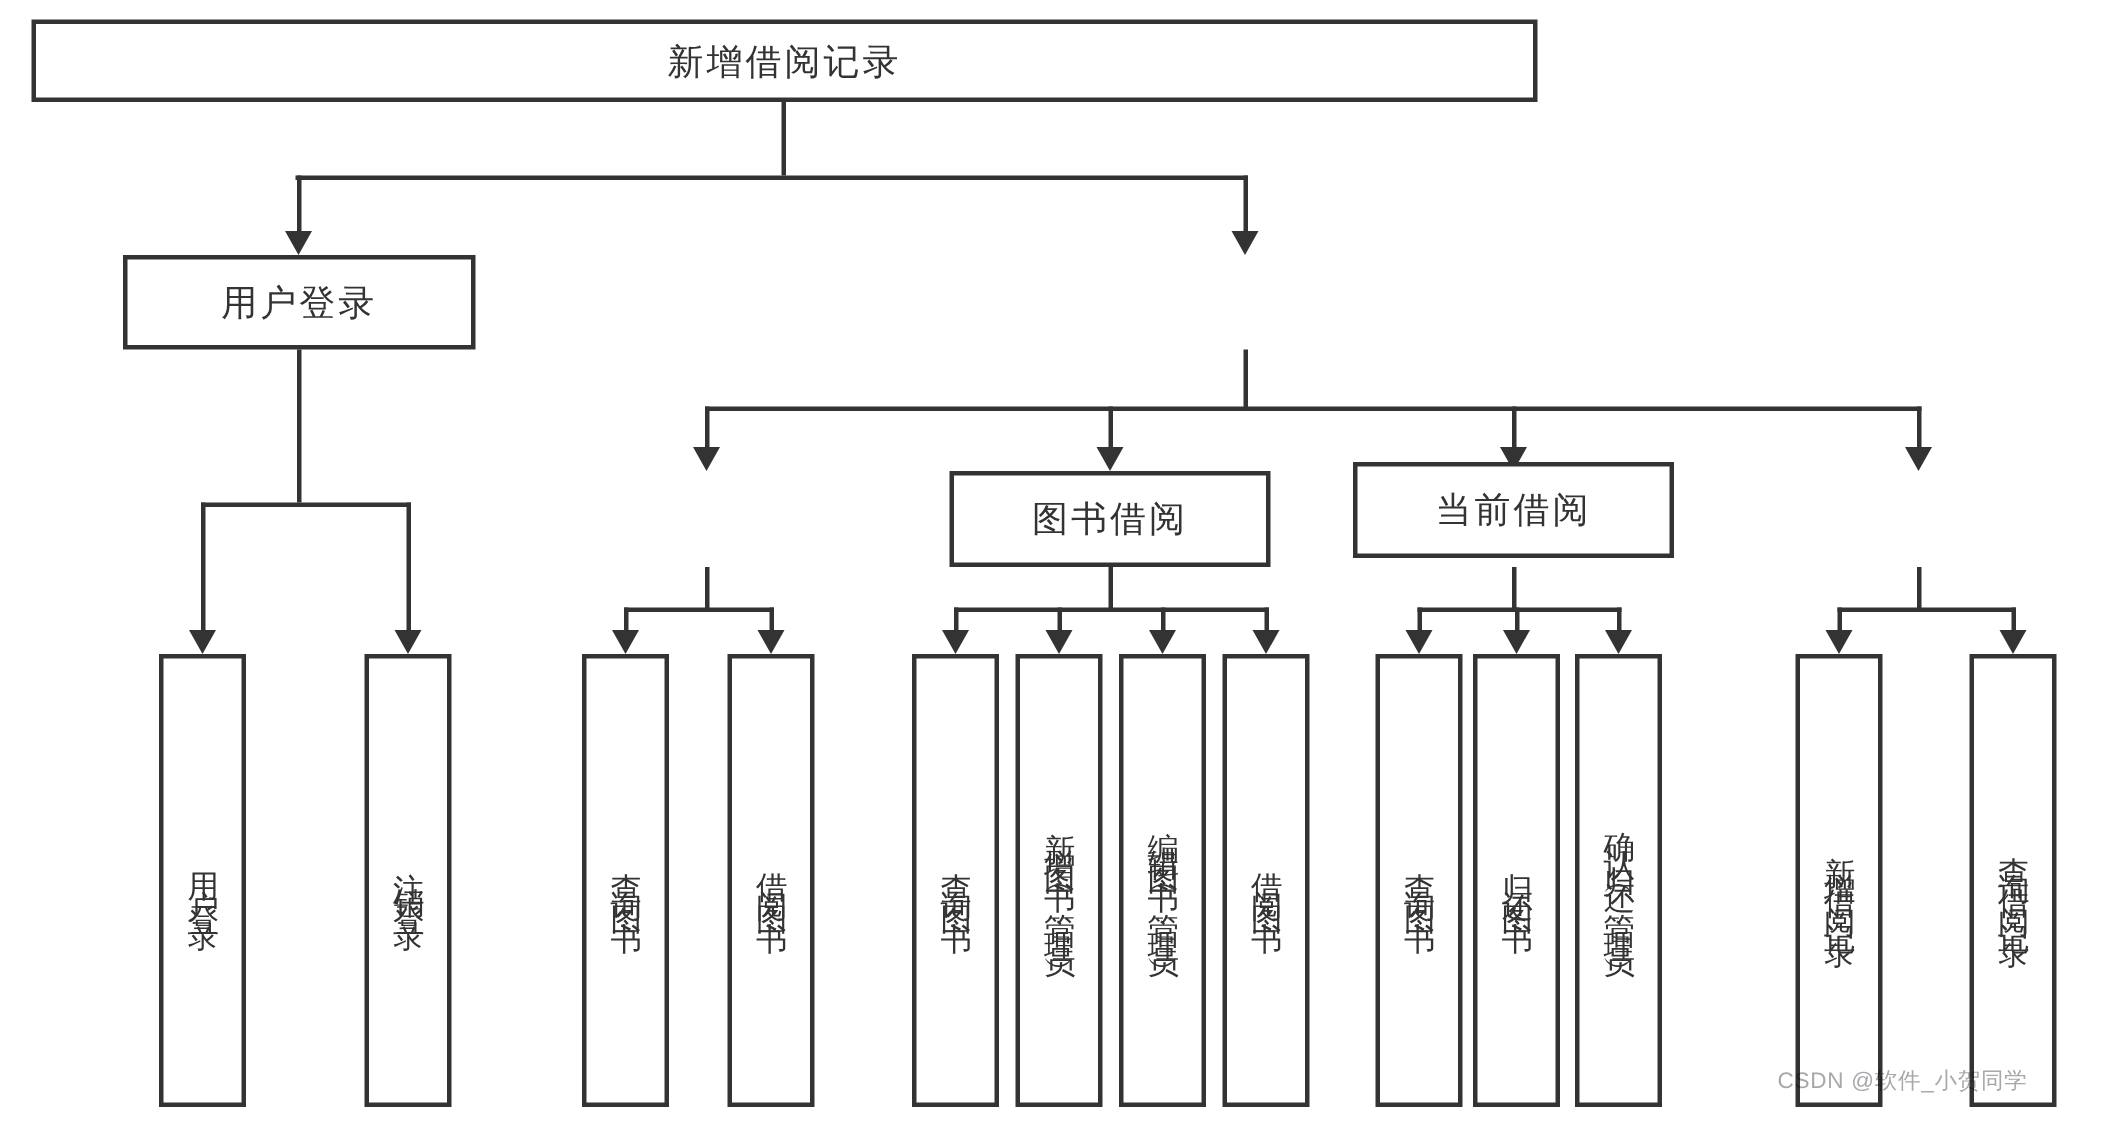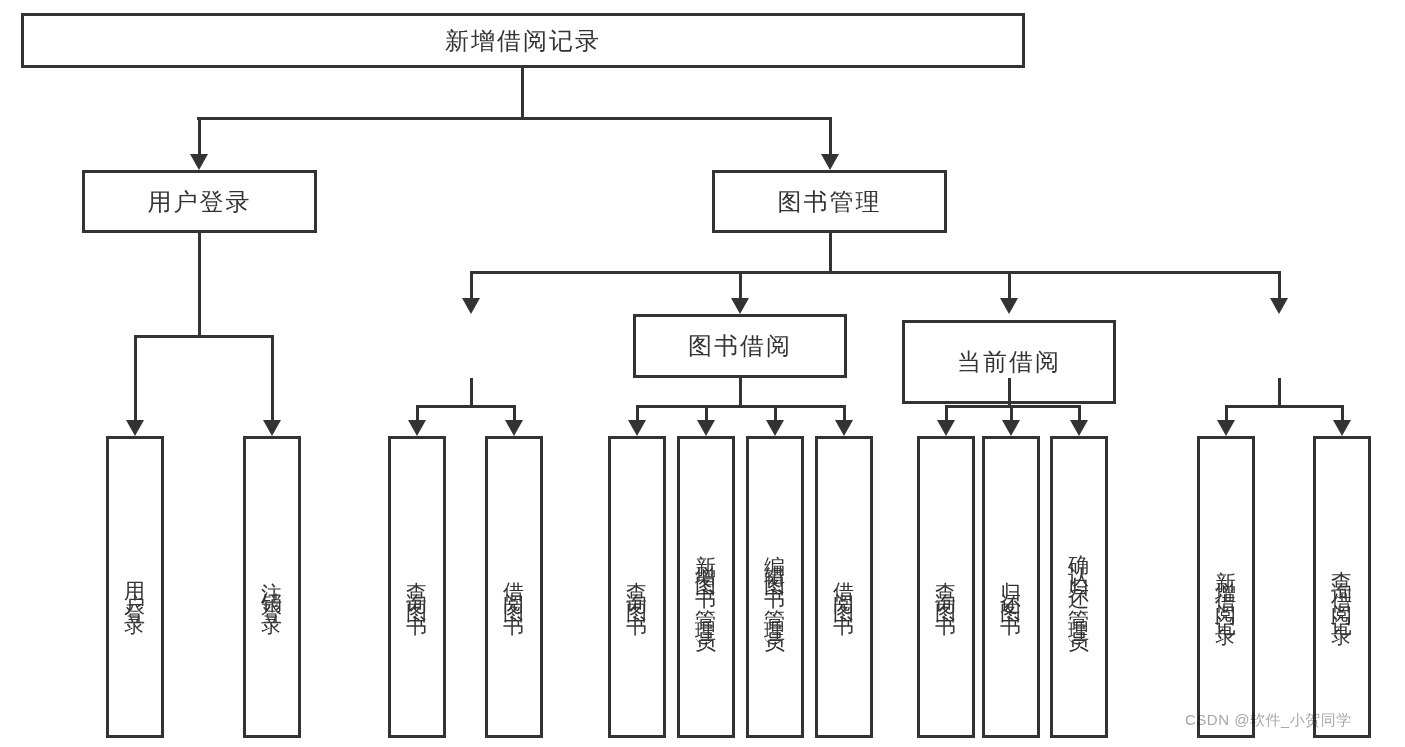--- a/index.html
+++ b/index.html
@@ -62,21 +62,20 @@
   <div>
     <div class="vl" style="left:521px;top:68px;height:49px"></div>
     <div class="hl" style="left:197px;top:117px;width:635px"></div>
     <div class="vl" style="left:197.5px;top:117px;height:39px"></div>
     <div class="ah" style="left:190px;top:154px"></div>
     <div class="vl" style="left:828.5px;top:117px;height:39px"></div>
     <div class="ah" style="left:821px;top:154px"></div>
   </div>
 
   <div class="box" style="left:82px;top:170px;width:235px;height:63px">用户登录</div>
-  <div class="box" style="left:712px;top:170px;width:235px;height:63px">图书管理</div>
 
   <div>
     <div class="vl" style="left:197.5px;top:233px;height:102px"></div>
     <div class="hl" style="left:133.5px;top:335px;width:140px"></div>
     <div class="vl" style="left:133.5px;top:335px;height:87px"></div>
     <div class="ah" style="left:126px;top:420px"></div>
     <div class="vl" style="left:270.5px;top:335px;height:87px"></div>
     <div class="ah" style="left:263px;top:420px"></div>
   </div>
 
@@ -87,21 +86,21 @@
     <div class="ah" style="left:462px;top:298px"></div>
     <div class="vl" style="left:738.5px;top:271px;height:29px"></div>
     <div class="ah" style="left:731px;top:298px"></div>
     <div class="vl" style="left:1007.5px;top:271px;height:29px"></div>
     <div class="ah" style="left:1000px;top:298px"></div>
     <div class="vl" style="left:1277.5px;top:271px;height:29px"></div>
     <div class="ah" style="left:1270px;top:298px"></div>
   </div>
 
   <div class="box" style="left:633px;top:314px;width:214px;height:64px">图书借阅</div>
-  <div class="box" style="left:902px;top:320px;width:214px;height:84px">当前借阅</div>
+  <div class="box" style="left:902px;top:308px;width:214px;height:64px">当前借阅</div>
 
   <div>
     <div class="vl" style="left:469.5px;top:378px;height:29px"></div>
     <div class="hl" style="left:415.5px;top:405px;width:100px"></div>
     <div class="vl" style="left:415.5px;top:405px;height:17px"></div>
     <div class="ah" style="left:408px;top:420px"></div>
     <div class="vl" style="left:512.5px;top:405px;height:17px"></div>
     <div class="ah" style="left:505px;top:420px"></div>
   </div>
 

